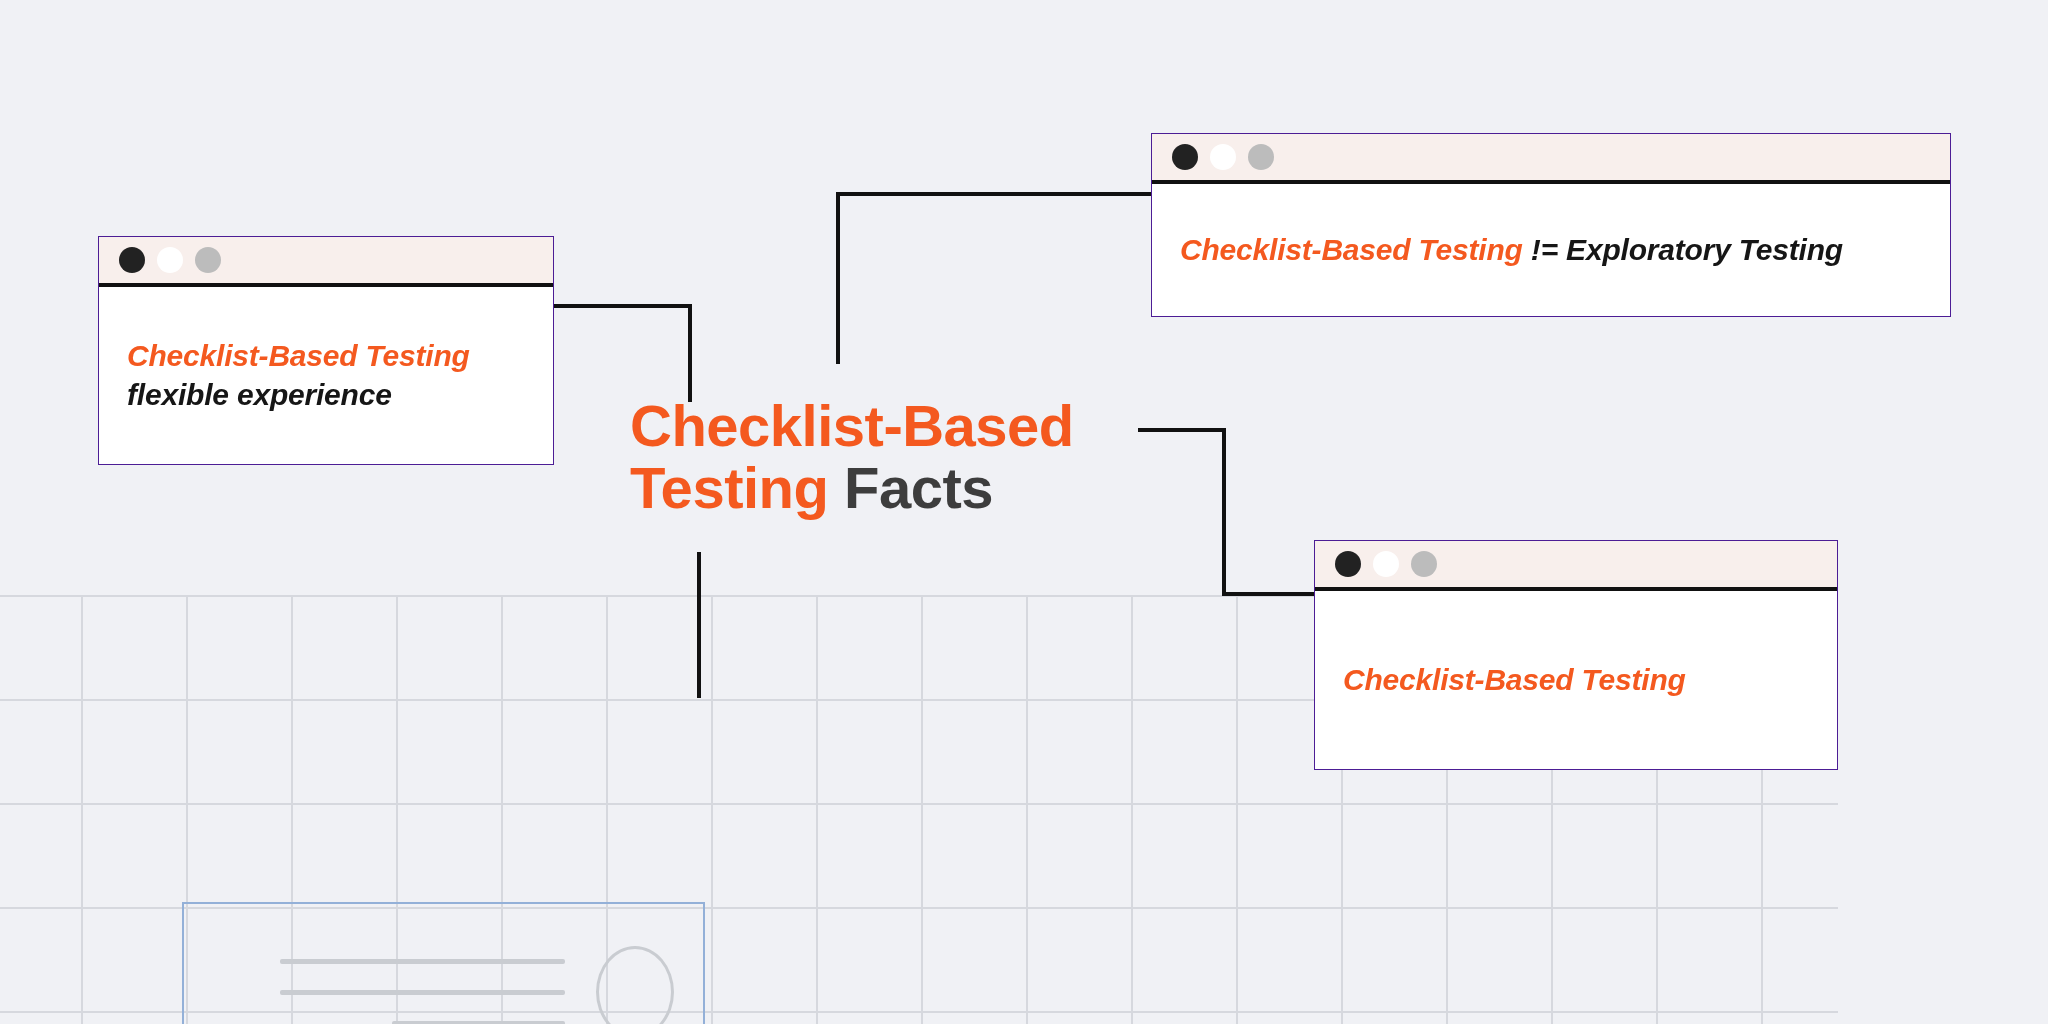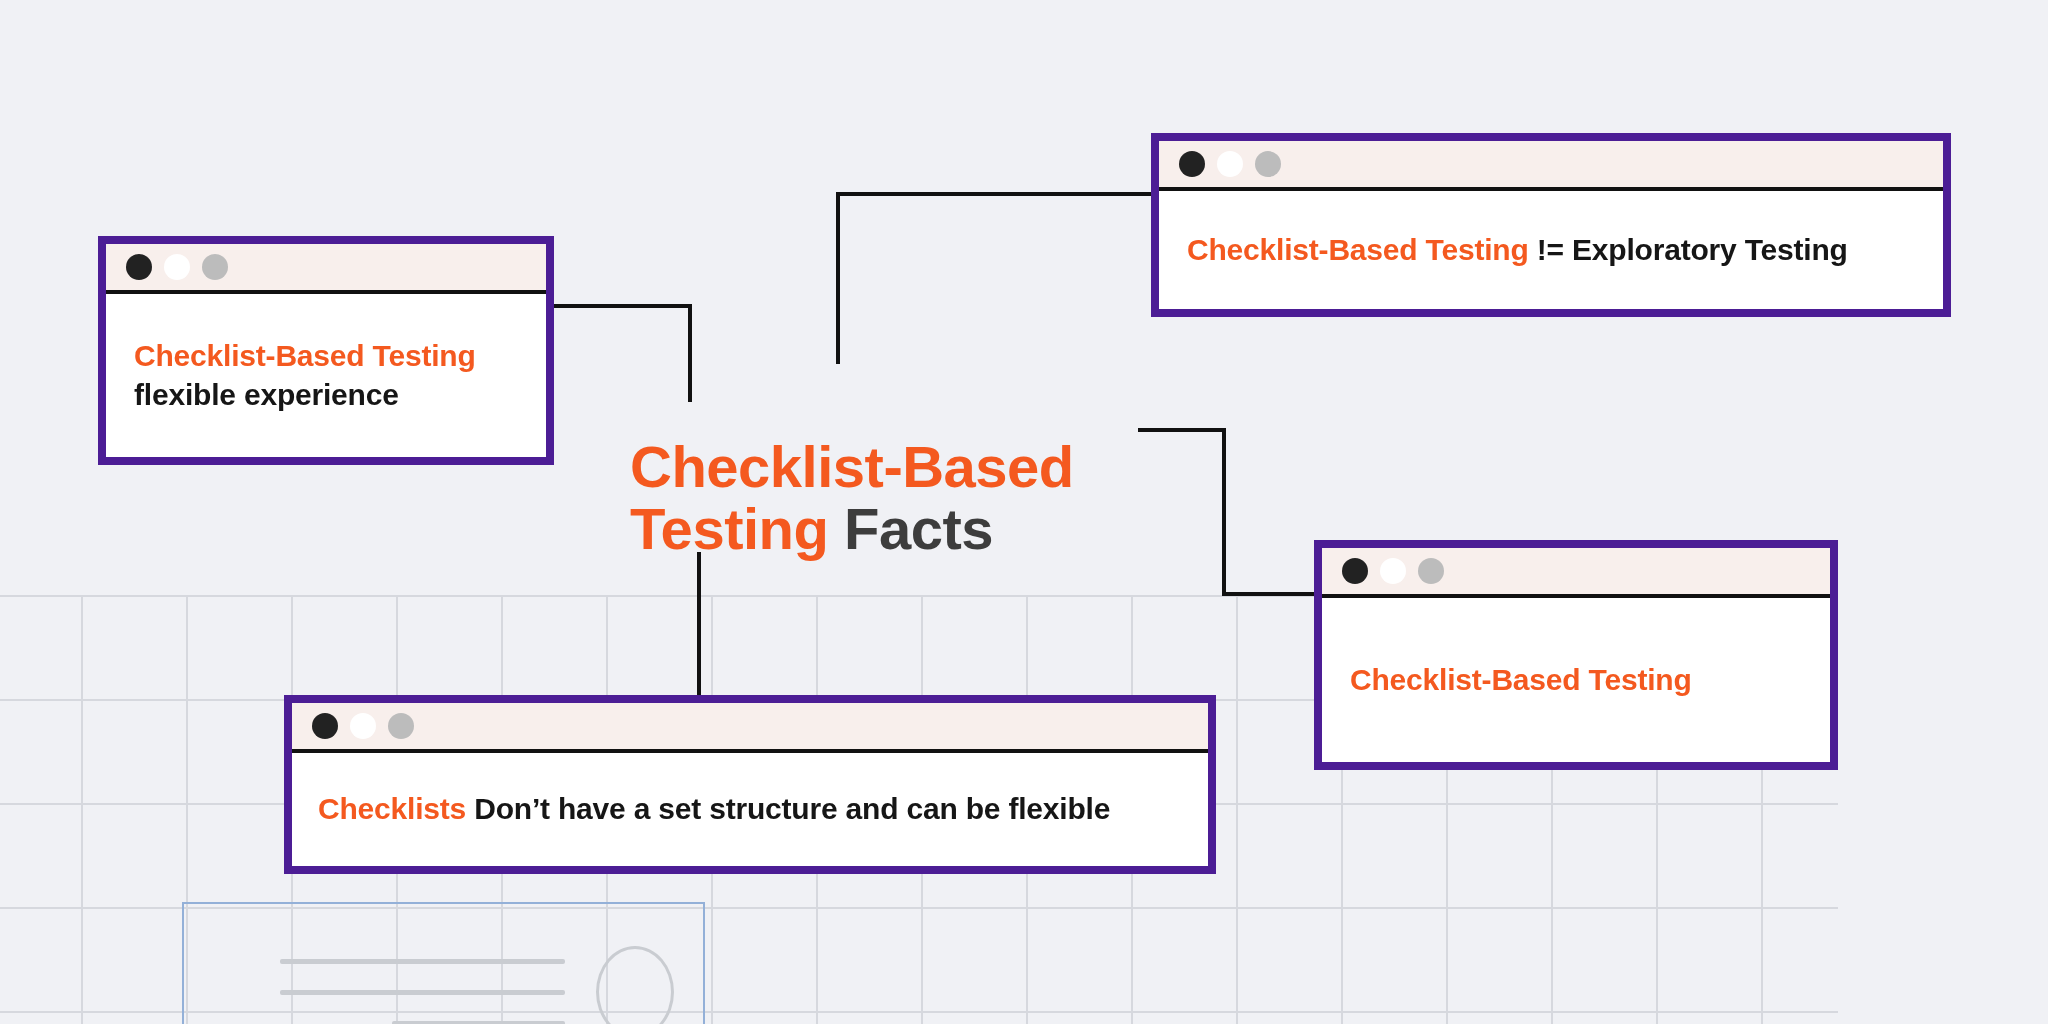--- a/index.html
+++ b/index.html
@@ -86,30 +86,30 @@
   .center-title {
     position: absolute;
     left: 630px;
     top: 395px;
     width: 520px;
     font-size: 58px;
     line-height: 1.07;
     font-weight: 700;
     letter-spacing: -0.5px;
     color: #3d3d3d;
-    margin-top: 41px;
   }
   .center-title .accent { color: #f4591f; }
 
   
   .card {
     position: absolute;
-    border: 8px solid #4c1d95;
+    border: 1px solid #4c1d95;
     background: #ffffff;
     box-sizing: border-box;
+    font-style: italic;
   }
   .card-titlebar {
     height: 50px;
     background: #f8efec;
     border-bottom: 4px solid #111111;
     display: flex;
     align-items: center;
     padding-left: 20px;
     box-sizing: border-box;
   }
@@ -225,26 +225,14 @@
       <span class="dot white"></span>
       <span class="dot gray"></span>
     </div>
     <div class="card-body">
       <div class="card-text">
         <span class="accent">Checklist-Based Testing</span><br>
       </div>
     </div>
   </div>
 
-  <div class="card" id="card-flexible">
-    <div class="card-titlebar">
-      <span class="dot black"></span>
-      <span class="dot white"></span>
-      <span class="dot gray"></span>
-    </div>
-    <div class="card-body">
-      <div class="card-text">
-        <span class="accent">Checklists</span><span class="plain"> Don’t have a set structure and can be flexible</span>
-      </div>
-    </div>
-  </div>
 
 </div>
 
 </body></html>

